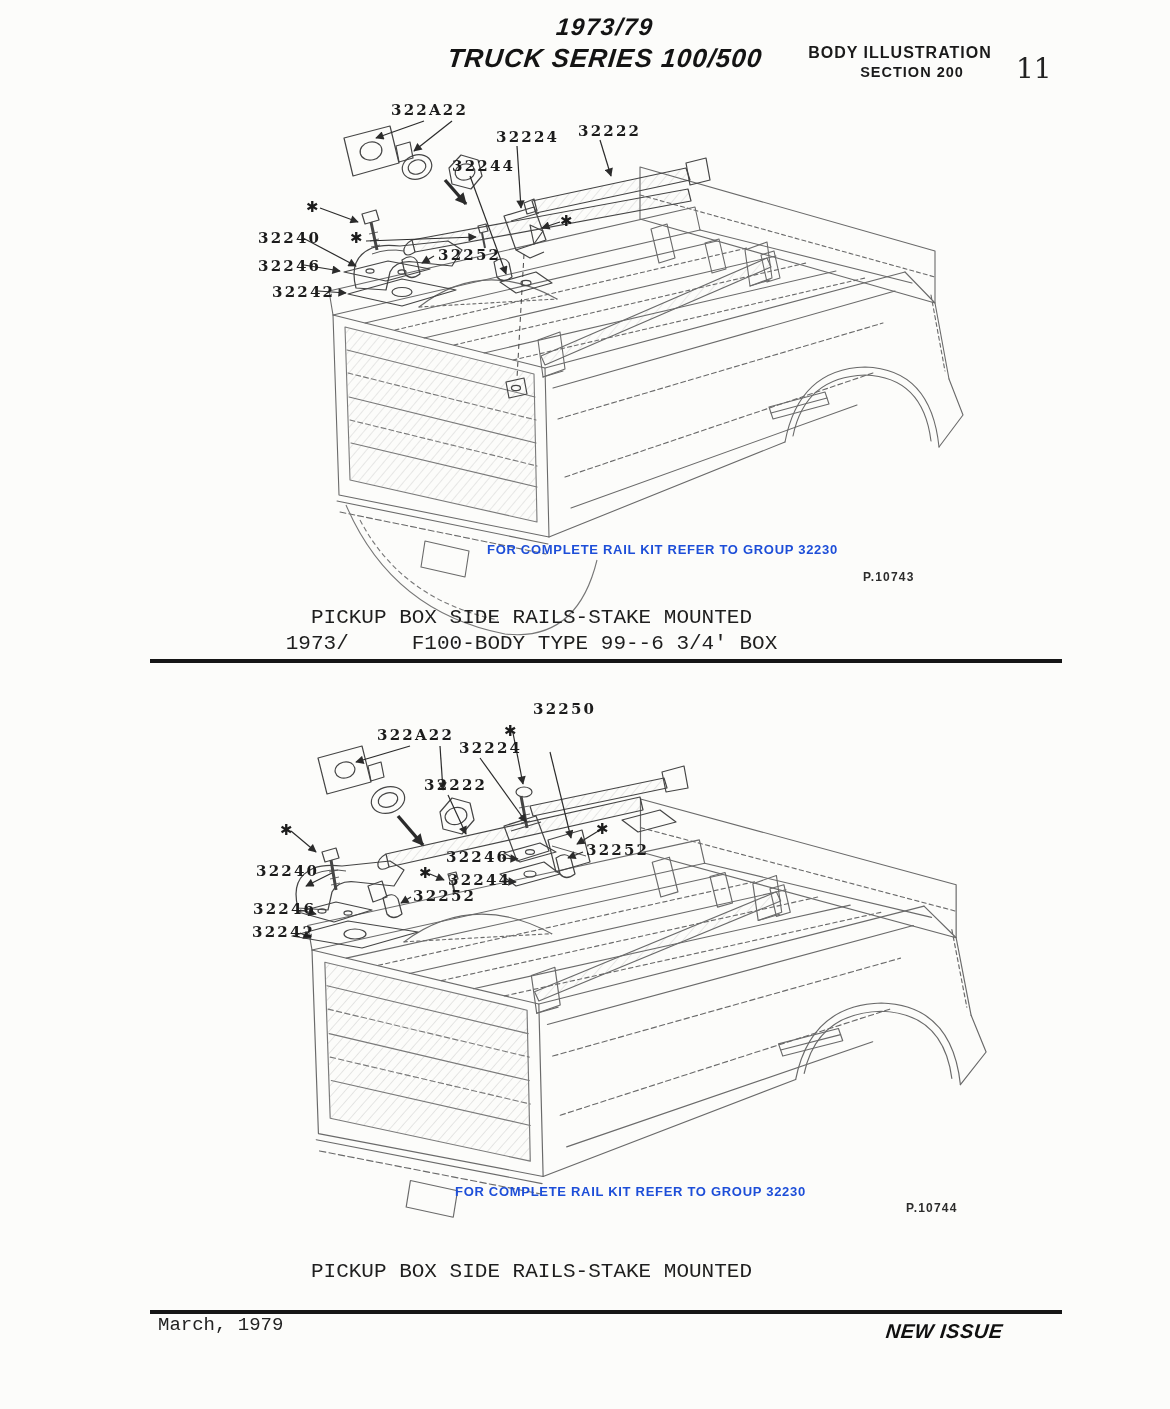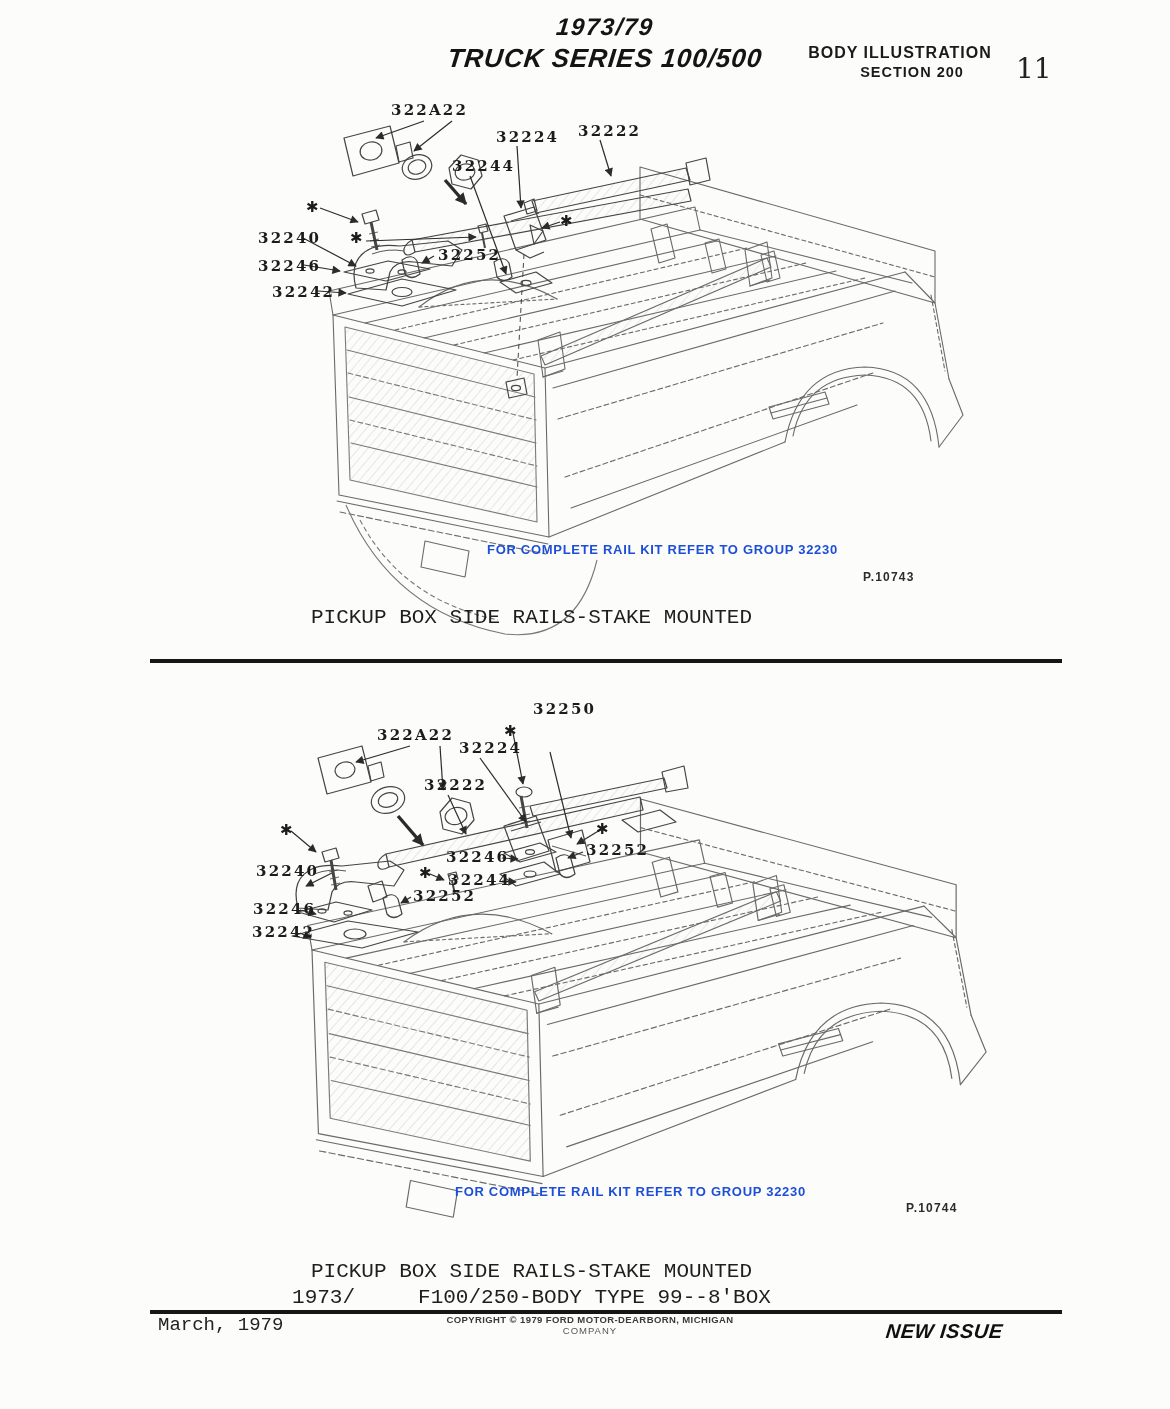--- a/index.html
+++ b/index.html
@@ -277,20 +277,21 @@
   <div class="txt callout" style="left:438px;top:246px">32252</div>
   <div class="txt callout" style="left:258px;top:257px">32246</div>
   <div class="txt callout" style="left:272px;top:283px">32242</div>
   <div class="txt star" style="left:306px;top:198px">✱</div>
   <div class="txt star" style="left:350px;top:229px">✱</div>
   <div class="txt star" style="left:560px;top:212px">✱</div>
 
   <div class="txt fig-note" style="left:487px;top:542px">FOR COMPLETE RAIL KIT REFER TO GROUP 32230</div>
   <div class="txt photo-ref" style="left:863px;top:570px">P.10743</div>
   <div class="txt fig-title" style="top:606px">PICKUP BOX SIDE RAILS-STAKE MOUNTED</div>
+  <div class="txt fig-title" style="top:632px">1973/     F100-BODY TYPE 99--6 3/4' BOX</div>
   <div class="rule" style="top:659px"></div>
 
   <div class="txt callout" style="left:377px;top:726px">322A22</div>
   <div class="txt callout" style="left:459px;top:739px">32224</div>
   <div class="txt callout" style="left:533px;top:700px">32250</div>
   <div class="txt callout" style="left:424px;top:776px">32222</div>
   <div class="txt callout" style="left:256px;top:862px">32240</div>
   <div class="txt callout" style="left:446px;top:848px">32246</div>
   <div class="txt callout" style="left:448px;top:871px">32244</div>
   <div class="txt callout" style="left:586px;top:841px">32252</div>
@@ -298,23 +299,18 @@
   <div class="txt callout" style="left:253px;top:900px">32246</div>
   <div class="txt callout" style="left:252px;top:923px">32242</div>
   <div class="txt star" style="left:504px;top:722px">✱</div>
   <div class="txt star" style="left:280px;top:821px">✱</div>
   <div class="txt star" style="left:596px;top:820px">✱</div>
   <div class="txt star" style="left:419px;top:864px">✱</div>
 
   <div class="txt fig-note" style="left:455px;top:1184px">FOR COMPLETE RAIL KIT REFER TO GROUP 32230</div>
   <div class="txt photo-ref" style="left:906px;top:1201px">P.10744</div>
   <div class="txt fig-title" style="top:1260px">PICKUP BOX SIDE RAILS-STAKE MOUNTED</div>
-  <div class="txt fig-title" style="top:1286px">1973/     F100/250-BODY TYPE 99--8'BOX</div>
   <div class="rule" style="top:1310px"></div>
 
   <div class="txt f-date">March, 1979</div>
-  <div class="txt f-copy">
-    <div class="c1">COPYRIGHT © 1979 FORD MOTOR-DEARBORN, MICHIGAN</div>
-    <div class="c2">COMPANY</div>
-  </div>
   <div class="txt f-issue">NEW ISSUE</div>
 
 </div>
 
 </body></html>

